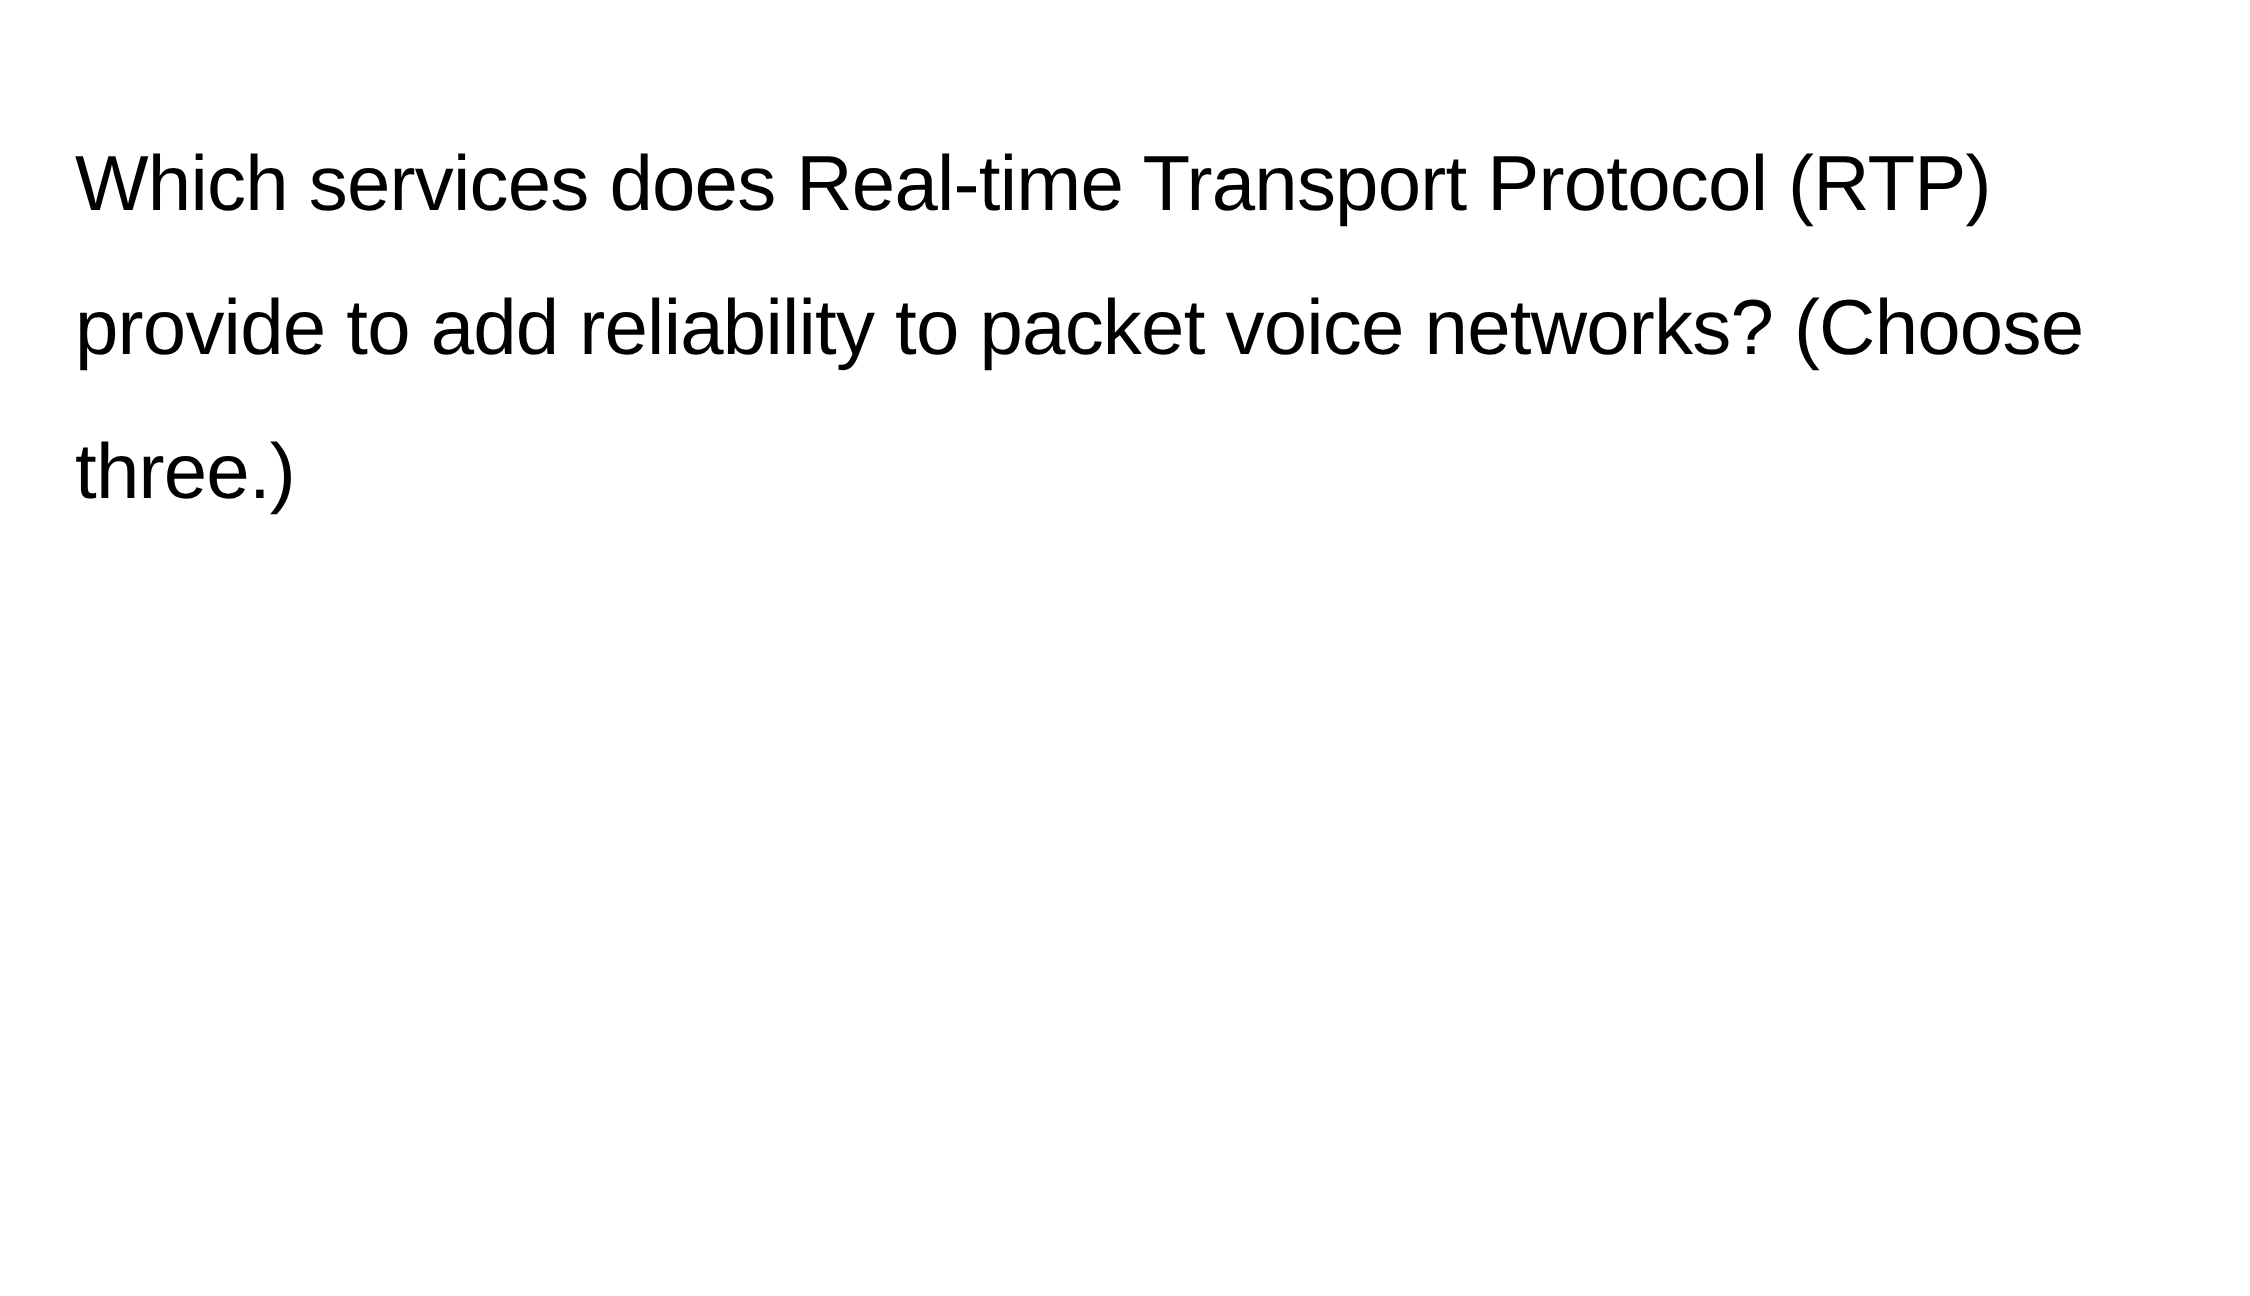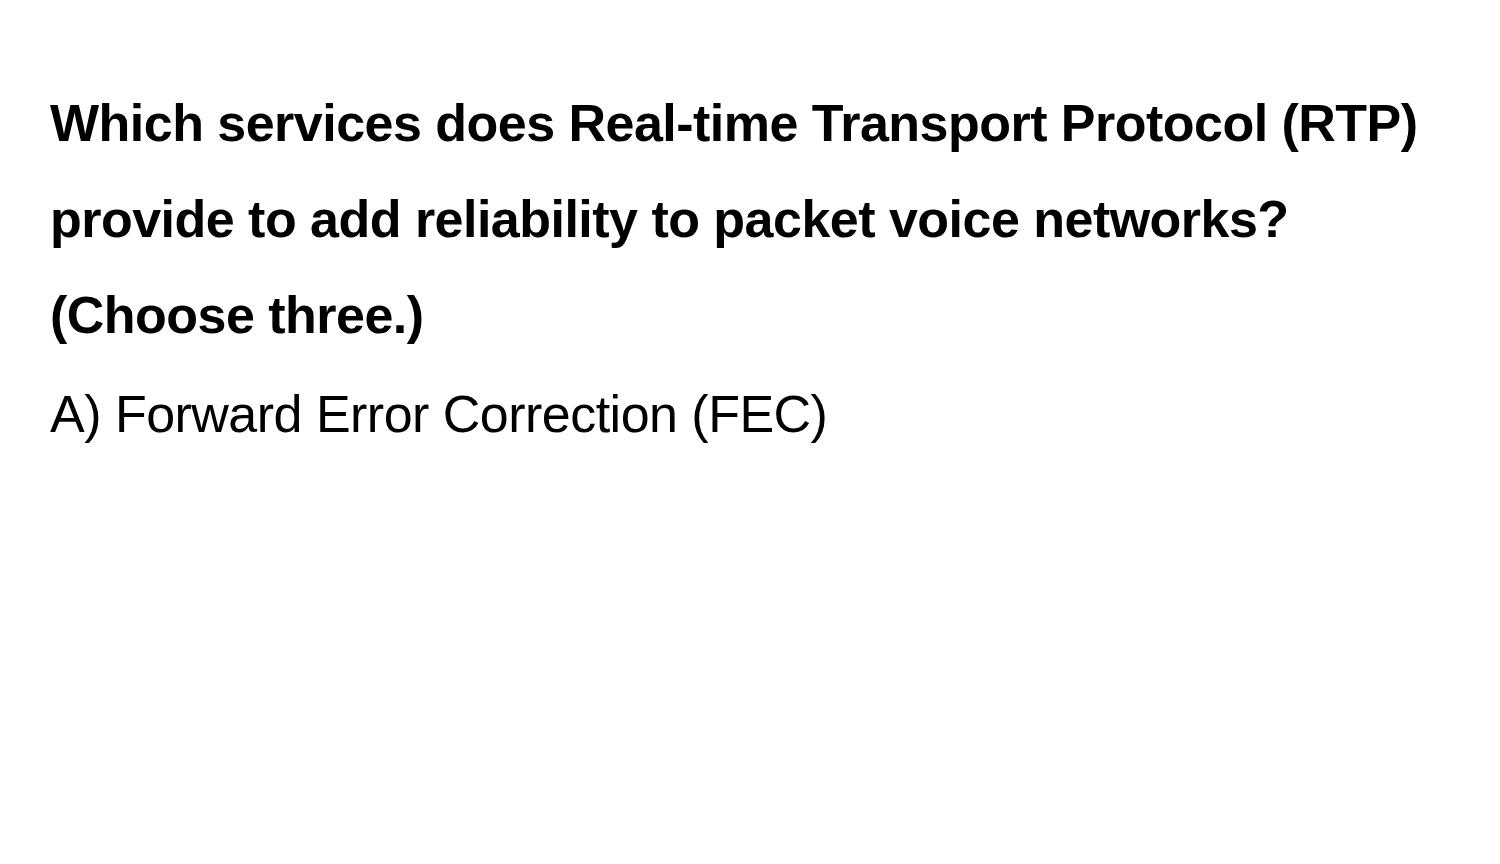--- a/index.html
+++ b/index.html
@@ -11,34 +11,33 @@
     width: 1500px;
     height: 864px;
     background: #ffffff;
     font-family: -apple-system, BlinkMacSystemFont, "Segoe UI", Helvetica, Arial, sans-serif;
     color: #000000;
     padding: 75px 50px 50px 50px;
   }
   .question-text {
     font-size: 52px;
     line-height: 1.85;
-    font-weight: 700;
+    font-weight: 400;
     letter-spacing: -0.01em;
   }
   .options {
     margin-top: 10px;
   }
   .option {
     font-size: 52px;
     line-height: 1.55;
     font-weight: 400;
     letter-spacing: -0.01em;
     margin-bottom: 2px;
   }
 </style>
 </head>
 <body>
 
 <div class="question-text">Which services does Real-time Transport Protocol (RTP) provide to add reliability to packet voice networks? (Choose three.)</div>
 
 <div class="options">
-  <div class="option">A) Forward Error Correction (FEC)</div>
 </div>
 
 </body></html>

